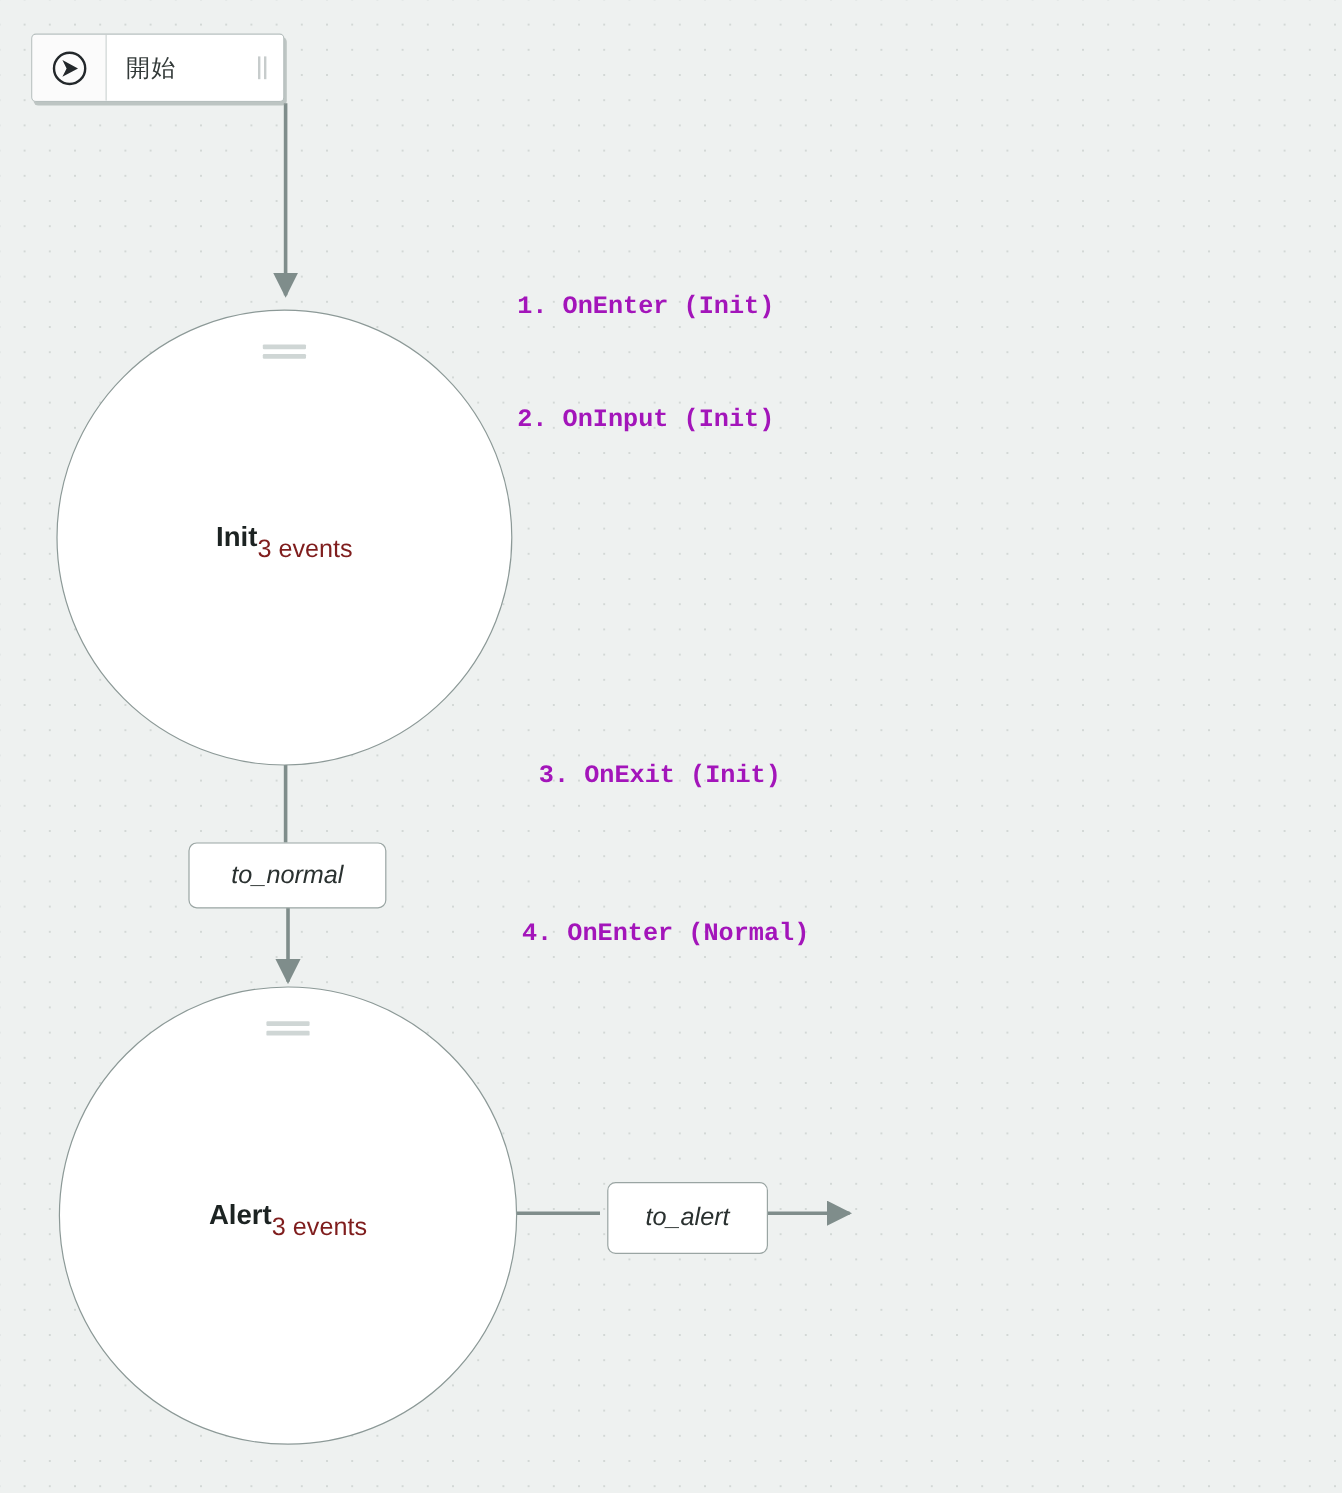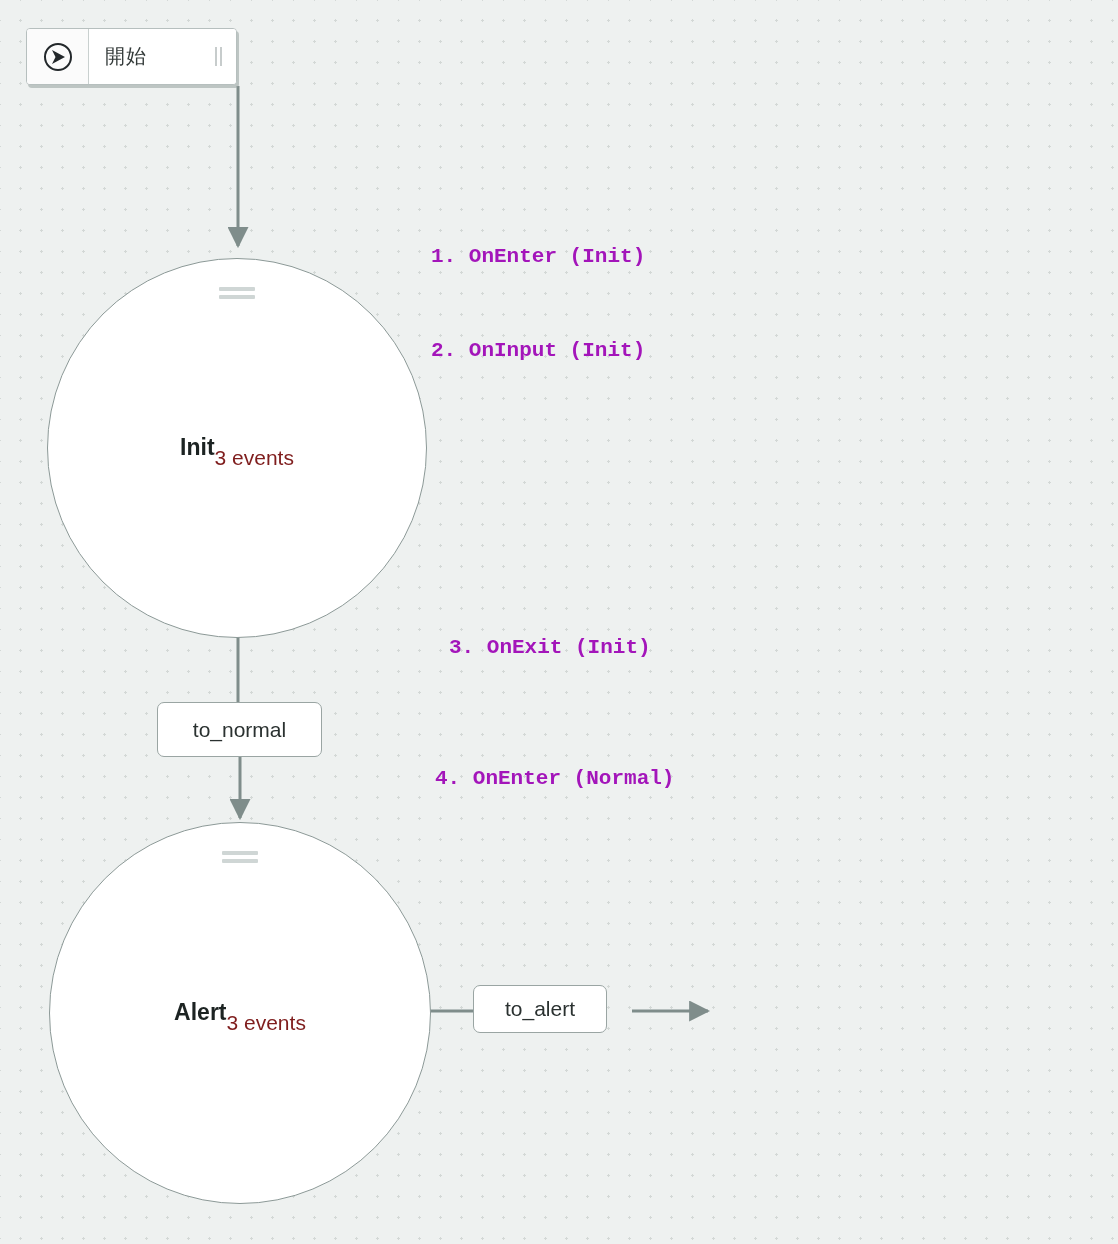--- a/index.html
+++ b/index.html
@@ -131,20 +131,21 @@
     position: absolute;
     background: #ffffff;
     border: 1.4px solid #9aa5a3;
     border-radius: 7px;
     display: flex;
     align-items: center;
     justify-content: center;
     font-size: 21px;
     color: #2a3130;
     box-sizing: border-box;
+    font-style: italic;
   }
 
   
   .annotation {
     position: absolute;
     font-size: 21px;
     font-weight: bold;
     color: #a315ba;
     white-space: nowrap;
     font-family: Liberation Mono, monospace;
@@ -215,21 +216,21 @@
     </span>
     <div class="state-name">Alert</div>
     <div class="state-events">3 events</div>
   </div>
 
 
   <div class="edge-label" style="left:157px; top:702px; width:165px; height:55px;">
     <span>to_normal</span>
   </div>
 
-  <div class="edge-label" style="left:473px; top:985px; width:134px; height:48px;">
+  <div class="edge-label" style="left:506px; top:985px; width:134px; height:60px;">
     <span>to_alert</span>
   </div>
 
   <div class="annotation" style="left:431px; top:245px;">1. OnEnter (Init)</div>
 
   <div class="annotation" style="left:431px; top:339px;">2. OnInput (Init)</div>
 
   <div class="annotation" style="left:449px; top:624px;margin-top:12px;">3. OnExit (Init)</div>
 
   <div class="annotation" style="left:435px; top:767px;">4. OnEnter (Normal)</div>

